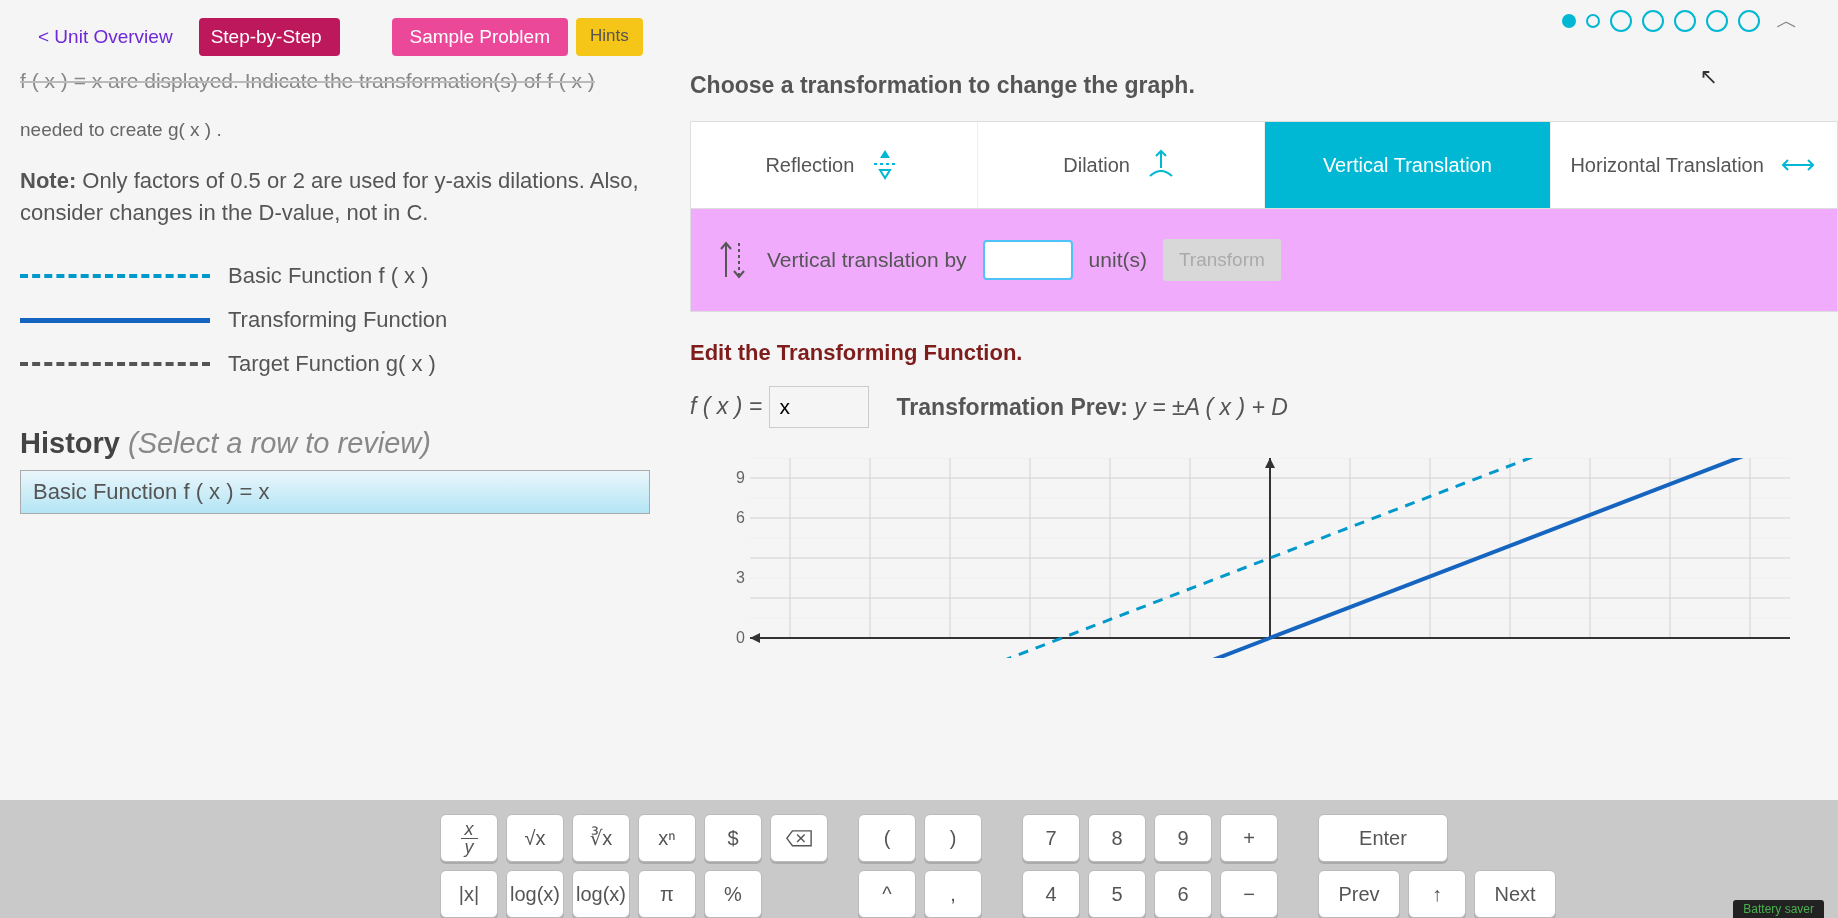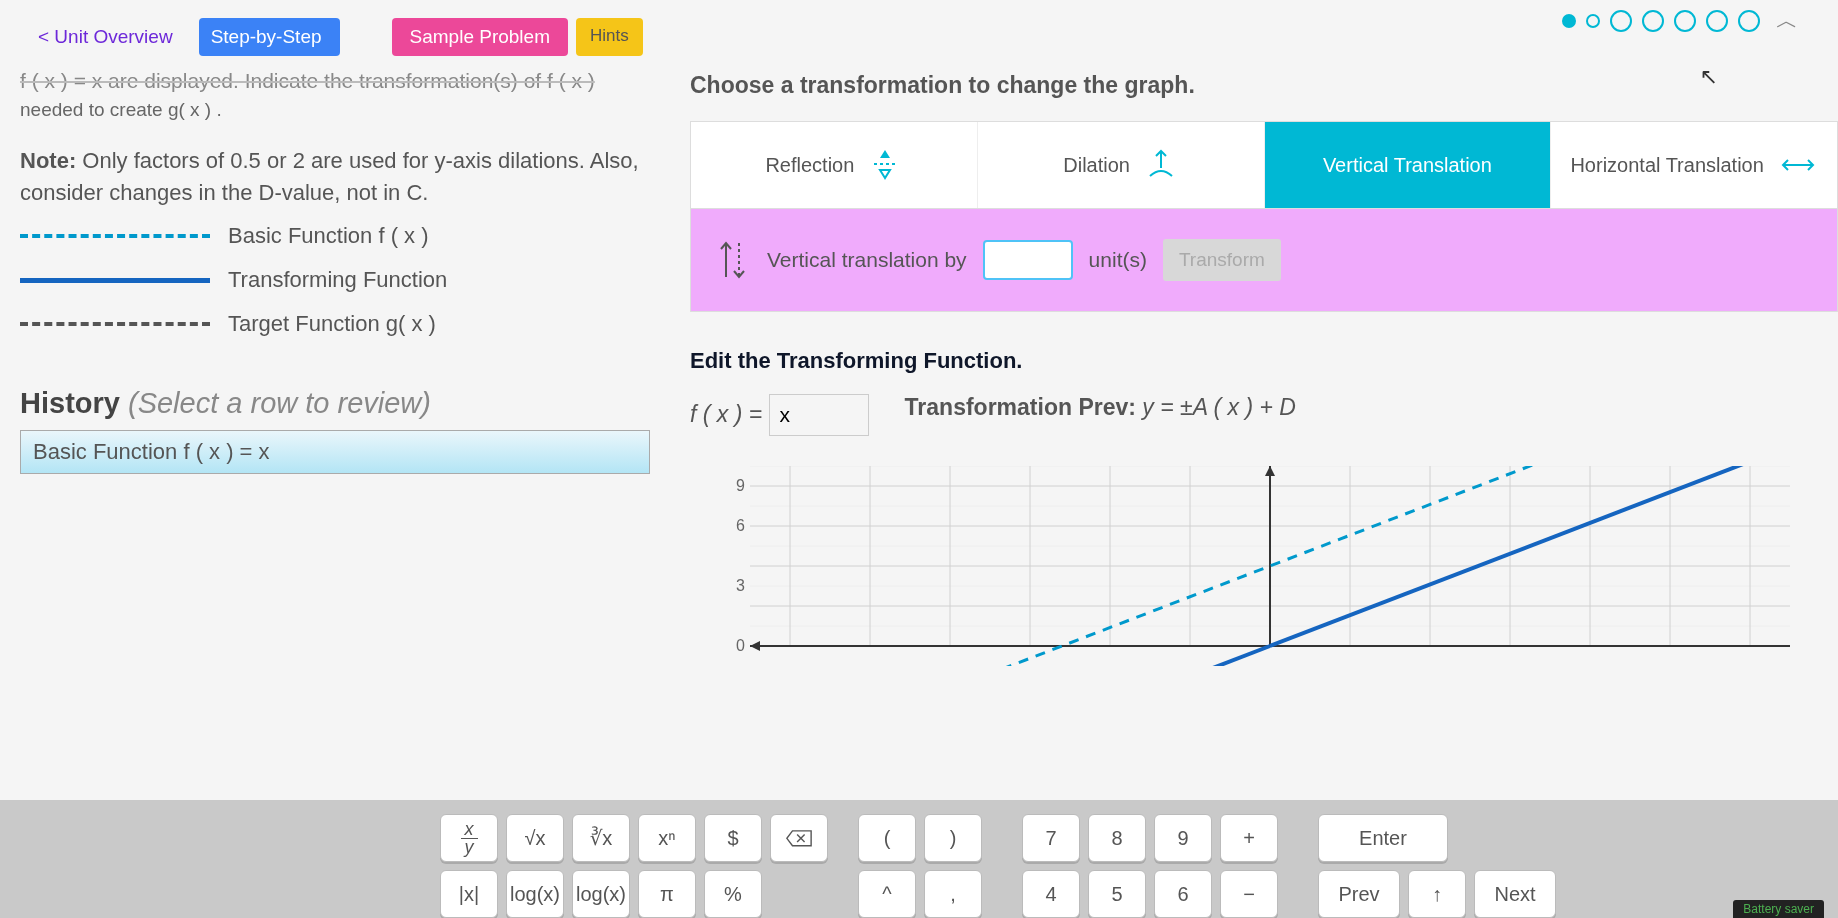--- a/index.html
+++ b/index.html
@@ -2,39 +2,39 @@
 <html><head>
 <meta charset="utf-8">
 <style>
   * { box-sizing: border-box; margin: 0; padding: 0; font-family: "Segoe UI", Arial, sans-serif; }
   body { background: #f5f5f5; color: #555; width: 1838px; height: 918px; overflow: hidden; position: relative; }
 
   
   .top-tabs { display: flex; gap: 8px; padding: 18px 20px 0 20px; }
   .top-tabs .tab { padding: 8px 18px; border-radius: 4px; font-size: 19px; cursor: pointer; }
   .tab.overview { color: #6d28d9; background: transparent; }
-  .tab.step { background: #3b82f6; color: #fff; padding-left: 12px; }
+  .tab.step { background: #be185d; color: #fff; padding-left: 12px; }
   .tab.sample { background: #ec4899; color: #fff; margin-left: 44px; }
   .tab.hints { background: #f5c518; color: #555; padding: 8px 14px; font-size: 17px; }
 
   
   .progress-dots { position: absolute; top: 6px; right: 40px; display: flex; gap: 10px; align-items: center; }
   .dot { width: 22px; height: 22px; border-radius: 50%; border: 2px solid #00b8d4; background: transparent; }
   .dot.filled { background: #00b8d4; }
   .dot.small { width: 14px; height: 14px; border-width: 2px; }
   .caret-up { font-size: 22px; color: #888; margin-left: 6px; }
 
   
   .main { display: flex; padding: 10px 0 0 20px; }
   .left-col { width: 650px; padding-right: 20px; }
   .right-col { flex: 1; padding-left: 20px; position: relative; }
 
-  .instr-top { color: #888; font-size: 21px; line-height: 1.4; margin-bottom: 4px; text-decoration: line-through; text-decoration-color: #bbb; }
+  .instr-top { color: #888; font-size: 21px; line-height: 1.4; margin-bottom: 24px; text-decoration: line-through; text-decoration-color: #bbb; }
   .instr-need { color: #666; font-size: 19px; margin-bottom: 24px; }
-  .note { color: #555; font-size: 22px; line-height: 1.45; margin-bottom: 14px; }
+  .note { color: #555; font-size: 22px; line-height: 1.45; margin-bottom: 34px; }
   .note b { font-weight: 600; }
   .ital { font-style: italic; }
 
   .legend { margin: 10px 0 50px 0; }
   .legend-row { display: flex; align-items: center; gap: 18px; font-size: 22px; color: #555; margin-bottom: 18px; }
   .legend-line { width: 190px; height: 0; border-top-width: 4px; border-top-style: dashed; }
   .legend-line.basic { border-color: #0099cc; }
   .legend-line.transform { border-top-style: solid; border-color: #1565c0; border-top-width: 5px; }
   .legend-line.target { border-color: #555; }
 
@@ -50,22 +50,22 @@
   .ttab { flex: 1; display: flex; align-items: center; justify-content: center; gap: 14px; padding: 26px 8px; border-right: 1px solid #eee; font-size: 20px; color: #555; cursor: pointer; }
   .ttab:last-child { border-right: none; }
   .ttab.active { background: #00b8d4; color: #fff; }
   .ttab svg { flex-shrink: 0; }
 
   .vt-panel { border: 1px solid #ddd; border-top: none; background: #f0abfc; padding: 26px 20px; display: flex; align-items: center; gap: 16px; font-size: 21px; }
   .vt-icon { width: 40px; height: 50px; }
   .vt-input { width: 90px; height: 40px; border: 2px solid #4fc3f7; border-radius: 4px; font-size: 20px; padding: 2px 6px; }
   .btn-transform { background: #d8d8d8; color: #aaa; padding: 10px 16px; border: none; border-radius: 3px; font-size: 19px; cursor: pointer; }
 
-  .edit-title { font-size: 22px; font-weight: 600; color: #0f172a; margin: 36px 0 20px 0; }
-  .fx-row { display: flex; align-items: flex-start; gap: 36px; font-size: 23px; }
+  .edit-title { font-size: 22px; font-weight: 600; color: #7f1d1d; margin: 28px 0 20px 0; }
+  .fx-row { display: flex; align-items: center; gap: 28px; font-size: 23px; }
   .fx-input { width: 100px; height: 42px; border: 1px solid #ccc; background: #f5f5f5; font-size: 21px; padding: 2px 10px; }
   .tform-label b { font-weight: 600; }
 
   
   .graph-wrap { margin-top: 30px; position: relative; height: 200px; overflow: hidden; }
   .graph-svg line.grid { stroke: #d0d0d0; stroke-width: 1; }
   .graph-svg line.gridminor { stroke: #eee; stroke-width: 1; }
   .graph-svg line.axis { stroke: #333; stroke-width: 2; }
   .graph-svg text { fill: #666; font-size: 16px; }
   .graph-svg line.fline { stroke: #1565c0; stroke-width: 4; }

